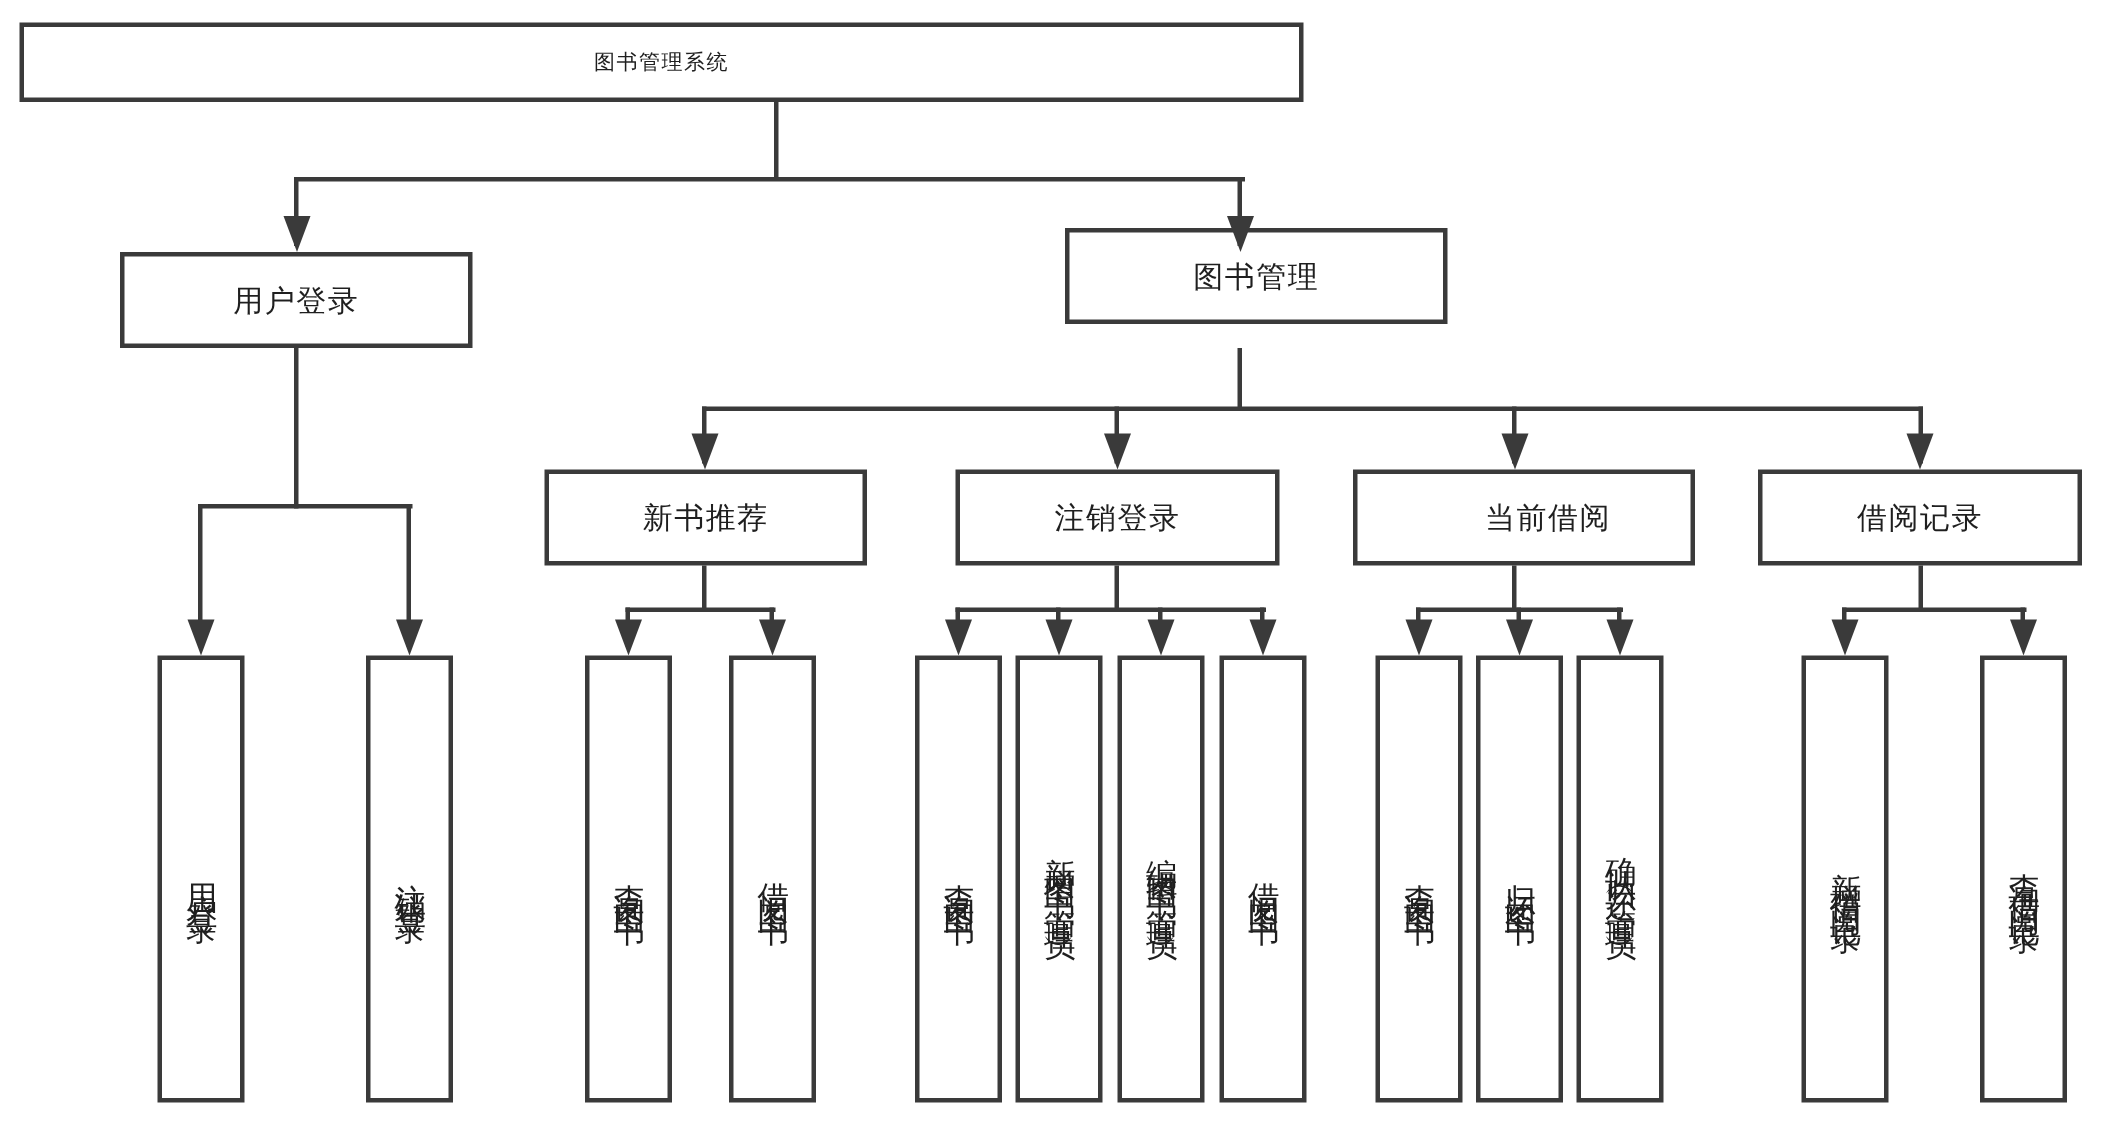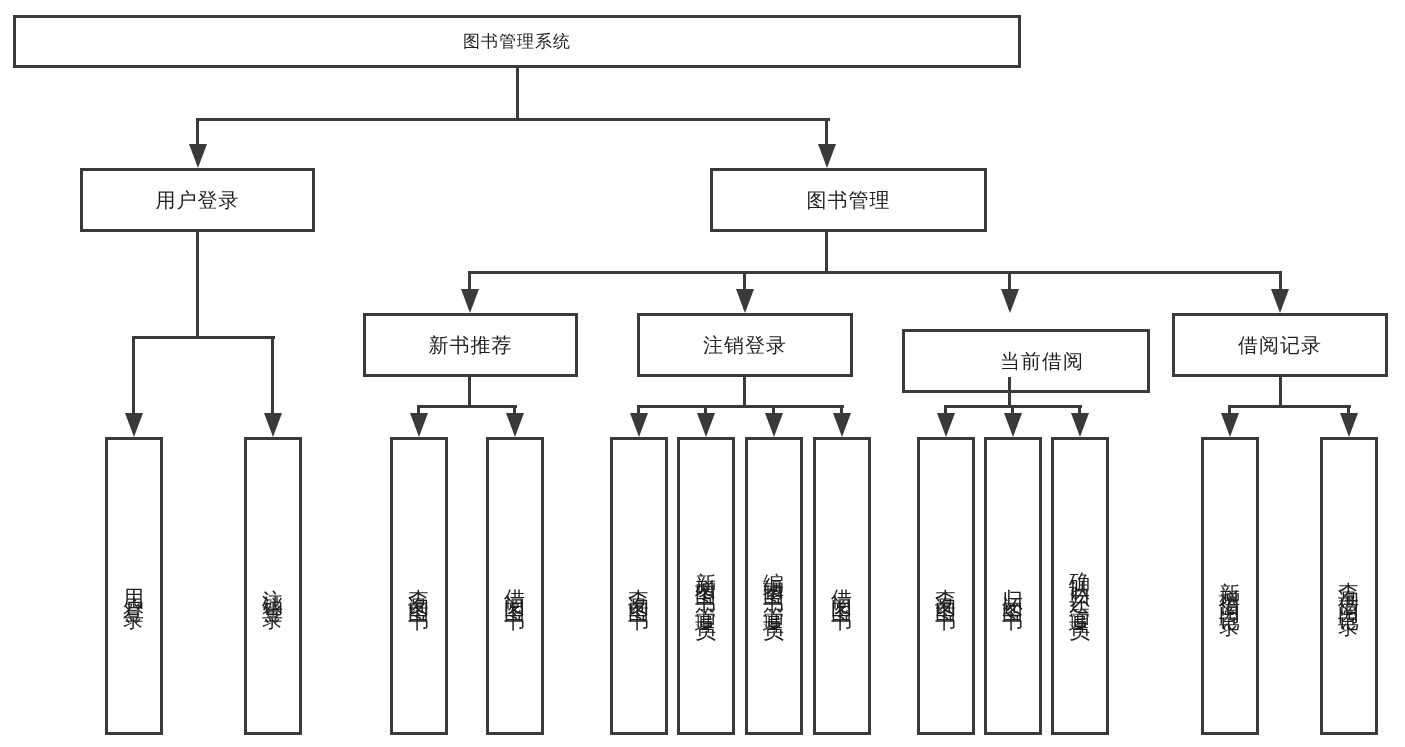--- a/index.html
+++ b/index.html
@@ -68,28 +68,28 @@
     color: #b3b3b3;
     z-index: 5;
     white-space: nowrap;
   }
 </style>
 </head>
 <body>
 
 <div class="canvas">
 
-  <div class="box h" style="left:13px; top:15px; width:1008px; height:53px; font-size:17px;">图书管理系统</div>
+  <div class="box h" style="left:13px; top:15px; width:856px; height:53px; font-size:14px;">图书管理系统</div>
 
   <div class="box h" style="left:80px; top:168px; width:235px; height:64px;">用户登录</div>
-  <div class="box h" style="left:710px; top:168px; width:277px; height:64px;">图书管理</div>
+  <div class="box h" style="left:710px; top:152px; width:255px; height:64px;">图书管理</div>
 
   <div class="box h" style="left:363px; top:313px; width:215px; height:64px;">新书推荐</div>
   <div class="box h" style="left:637px; top:313px; width:216px; height:64px;">注销登录</div>
-  <div class="box h" style="left:902px; top:329px; width:248px; height:64px;padding-left:32px;">当前借阅</div>
+  <div class="box h" style="left:902px; top:313px; width:228px; height:64px;padding-left:32px;">当前借阅</div>
   <div class="box h" style="left:1172px; top:313px; width:216px; height:64px;">借阅记录</div>
 
   <div class="box v" style="left:105px; top:437px; width:58px; height:298px;">
     <span>用户登录</span>
     </div>
   <div class="box v" style="left:244px; top:437px; width:58px; height:298px;">
     <span>注销登录</span>
     </div>
 
   <div class="box v" style="left:390px; top:437px; width:58px; height:298px;">

